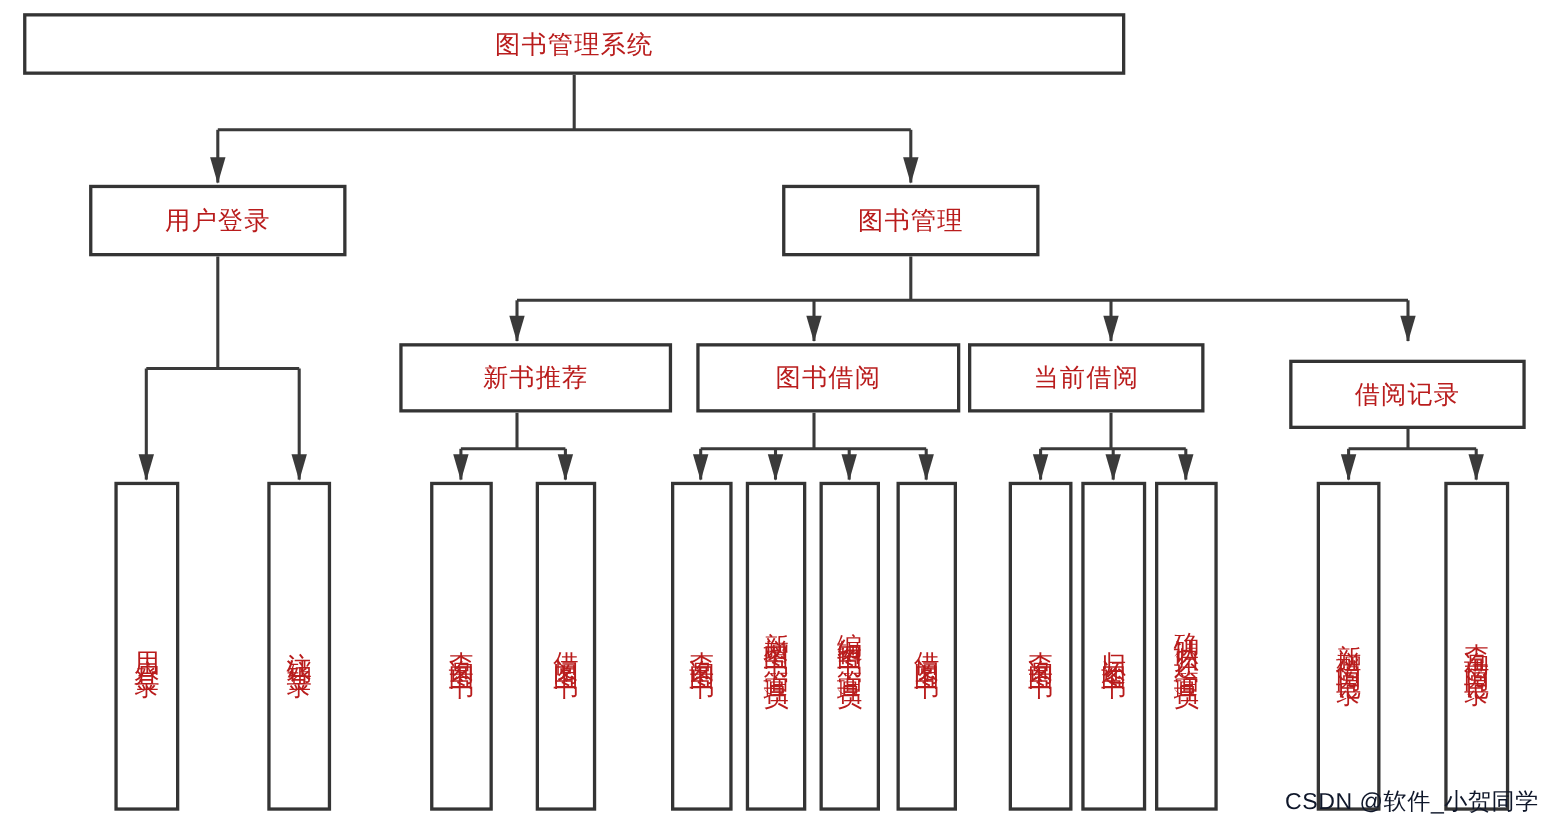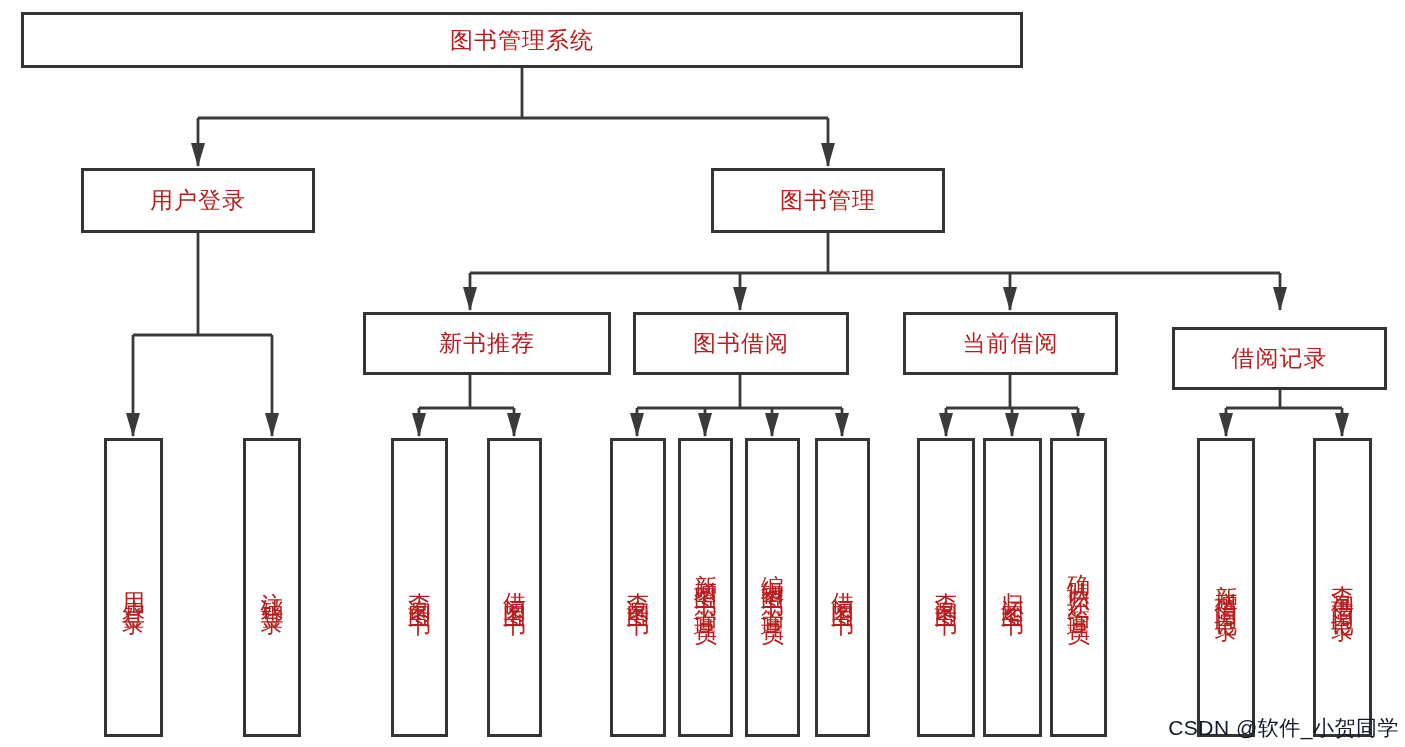--- a/index.html
+++ b/index.html
@@ -30,22 +30,22 @@
     writing-mode:vertical-rl;
     font-size:23px;
     letter-spacing:7px;
     line-height:1;
   }
   
   #b-root          {left:21px;  top:12px;  width:1002px; height:56px;}
   #b-user-login    {left:81px;  top:168px; width:234px;  height:65px;}
   #b-book-mgmt     {left:711px; top:168px; width:234px;  height:65px;}
   #b-new-book-rec  {left:363px; top:312px; width:248px;  height:63px;}
-  #b-book-borrow   {left:633px; top:312px; width:216px;  height:63px;}
-  #b-current-borrow{left:903px; top:312px; width:215px;  height:63px;}
+  #b-book-borrow   {left:633px; top:312px; width:240px;  height:63px;}
+  #b-current-borrow{left:880px; top:312px; width:215px;  height:63px;}
   #b-borrow-record {left:1172px;top:327px; width:215px;  height:63px;}
   
   .leaf{top:438px;height:299px;}
   #l-user-login    {left:104px; width:59px;}
   #l-logout        {left:243px; width:58px;}
   #l-query-rec     {left:391px; width:57px;}
   #l-borrow-rec    {left:487px; width:55px;}
   #l-query-bb      {left:610px; width:56px;}
   #l-add-book      {left:678px; width:55px;}
   #l-edit-book     {left:745px; width:55px;}

